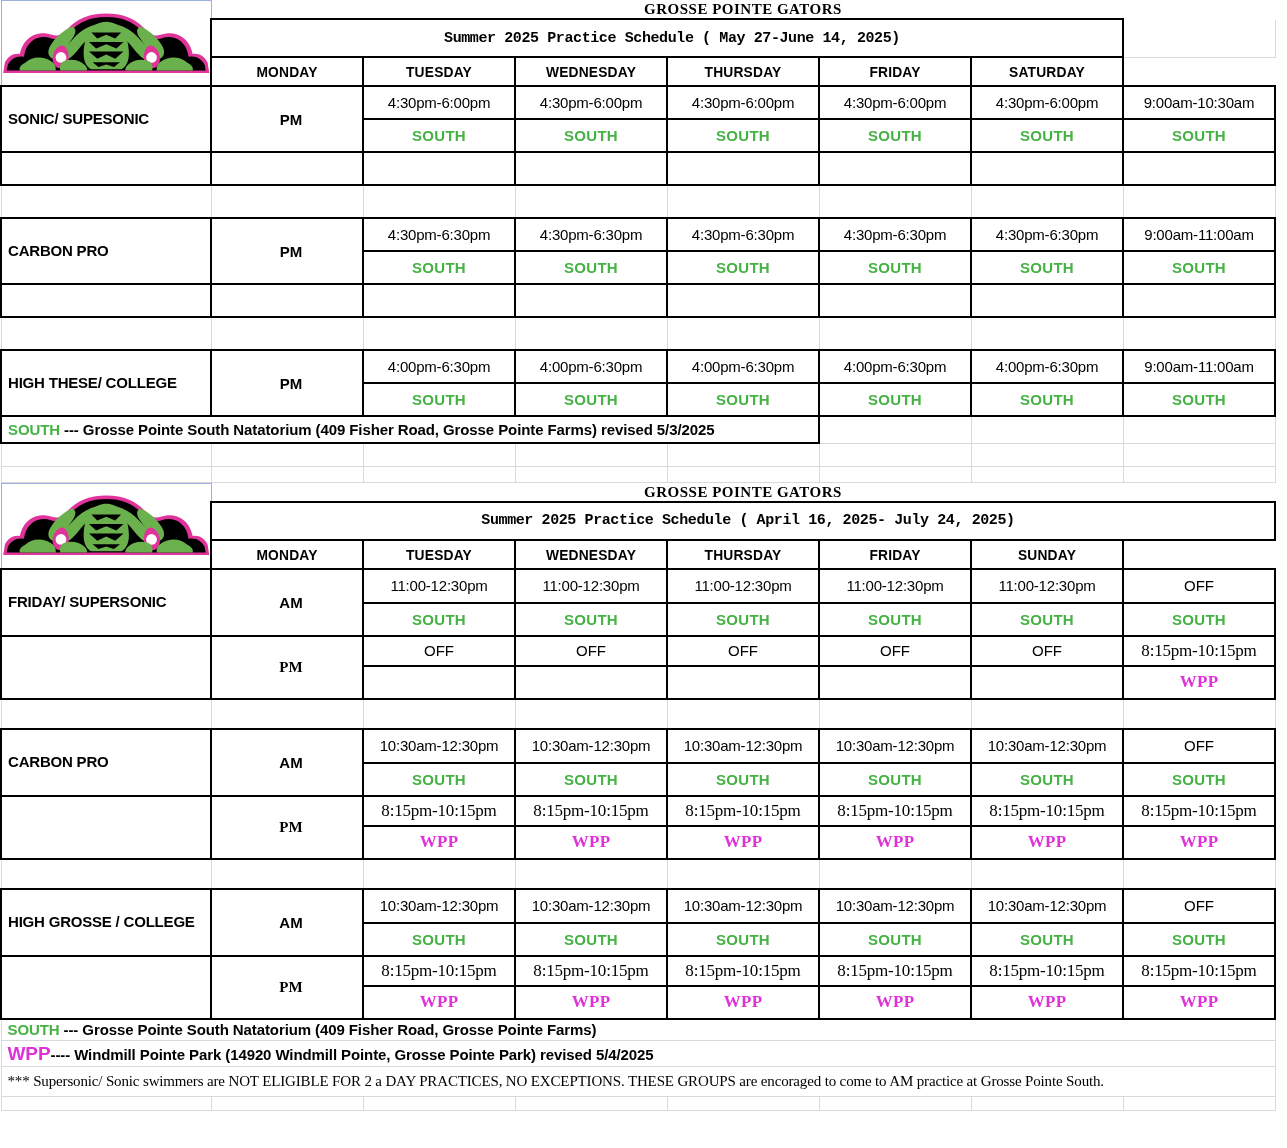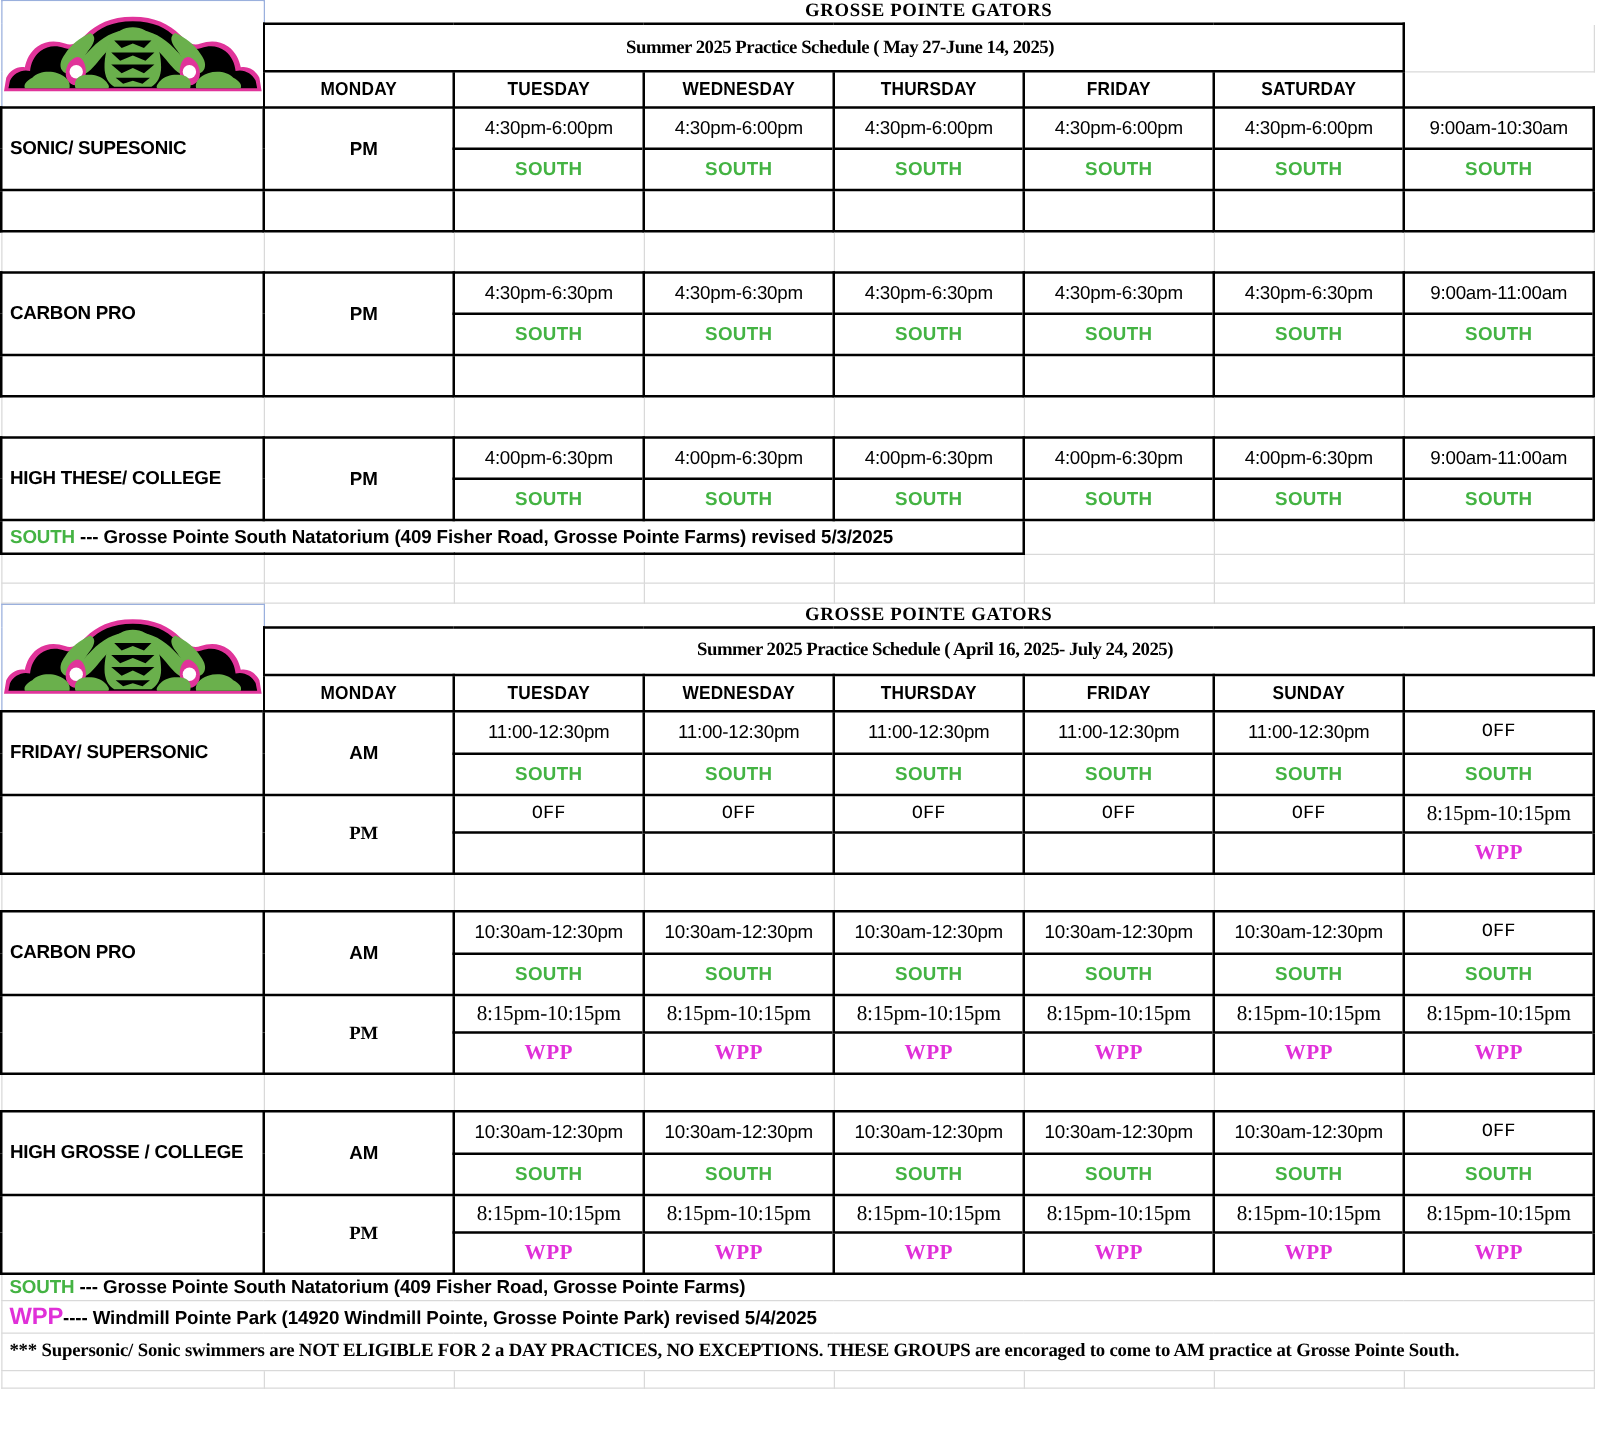--- a/index.html
+++ b/index.html
@@ -42,21 +42,21 @@
   .title-cell {
     font-family: "Liberation Serif", serif;
     font-weight: bold;
     font-size: 33px;
     letter-spacing: .5px;
     text-align: center;
     border: 1px solid transparent !important;
     background: #fff;
   }
   .subtitle-cell {
-    font-family: Liberation Serif, serif;
+    font-family: Liberation Mono, monospace;
     font-weight: bold;
     font-size: 25px;
     text-align: left;
     padding-left: 10px !important;
     letter-spacing: -0.4px;
   }
   .dayhead {
     font-weight: bold;
     font-size: 17px;
     letter-spacing: .2px;
@@ -74,21 +74,21 @@
   }
   .ampm {
     text-align: right;
     padding-left: 8px !important;
     font-weight: bold;
     font-size: 14px;
   }
   .ampm.serif { font-family: "Liberation Serif", serif; font-weight: bold; font-size: 15px; }
   .timecell { font-size: 15px; letter-spacing: -.2px; }
   .timecell.serif { font-family: "Liberation Serif", serif; font-size: 17px; }
-  .offcell { font-family: Liberation Mono, monospace; font-size: 19px; }
+  .offcell { font-family: Liberation Sans, sans-serif; font-size: 19px; }
   .loc {
     font-weight: bold;
     font-size: 15px;
     letter-spacing: .3px;
   }
   .loc.south { color: #44b343; }
   .loc.wpp   { color: #e030d8; font-family: "Liberation Serif", serif; font-size: 17px; }
 
   .legend-cell {
     text-align: left !important;
@@ -96,21 +96,21 @@
     font-weight: bold;
     font-size: 15px;
     letter-spacing: -.1px;
   }
   .legend-cell .tag-south { color:#44b343; }
   .legend-cell .tag-wpp   { color:#e030d8; font-size: 19px; }
   .note-cell {
     text-align: left !important;
     padding-left: 6px !important;
     font-family: "Liberation Serif", serif;
-    font-weight: bold;
+    font-weight: normal;
     font-size: 14.5px;
     letter-spacing: -.15px;
   }
 
   
   .logo-holder {
     position: relative;
     border: 1px solid #9ab0dd !important;
     background: #fff;
     padding: 0 !important;

